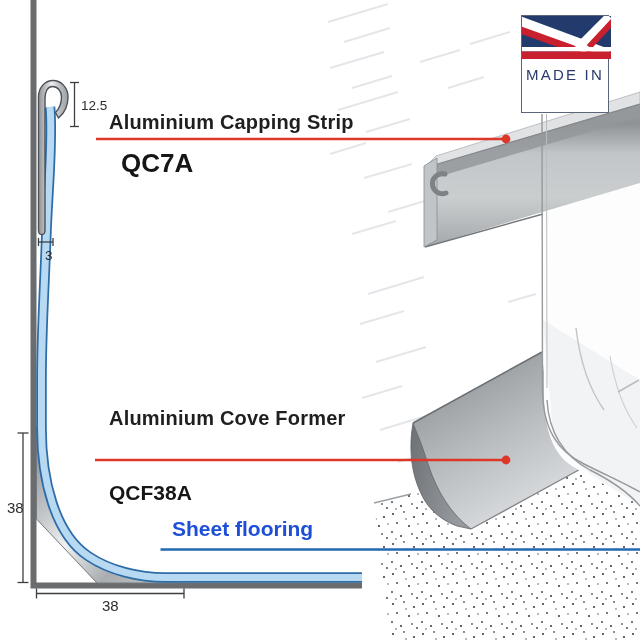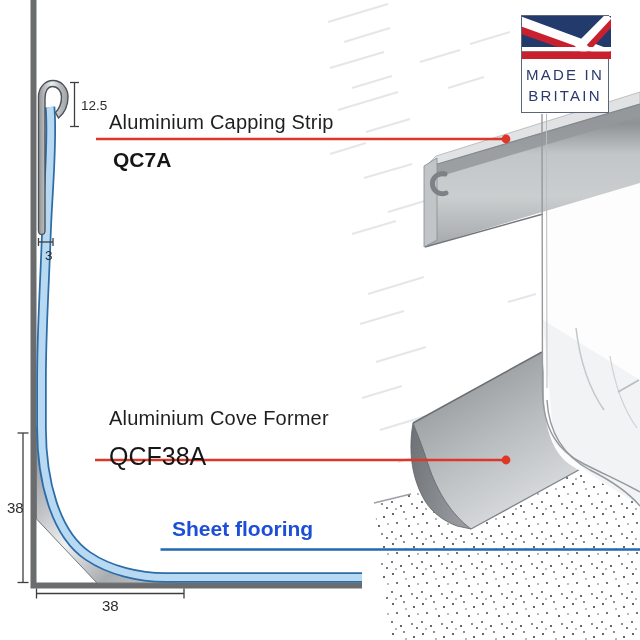--- a/index.html
+++ b/index.html
@@ -1,23 +1,23 @@
 <!DOCTYPE html>
 <html><head>
 <meta charset="utf-8">
 <style>
   html,body{margin:0;padding:0;background:#fff;}
   .stage{position:relative;width:640px;height:640px;background:#ffffff;overflow:hidden;
          font-family:"Liberation Sans",sans-serif;}
   .stage svg{position:absolute;left:0;top:0;}
-  .label{position:absolute;white-space:nowrap;}
+  .label{position:absolute;white-space:nowrap;font-weight:bold;}
   .cap-title{left:109px;top:111px;font-size:20px;color:#1f1f21;letter-spacing:.2px;}
-  .cap-code{left:113px;top:148px;font-size:21px;font-weight:bold;color:#161618;}
+  .cap-code{left:121px;top:148px;font-size:26px;font-weight:bold;color:#161618;}
   .cove-title{left:109px;top:407px;font-size:20px;color:#1f1f21;letter-spacing:.2px;}
-  .cove-code{left:109px;top:442px;font-size:25px;font-weight:normal;color:#161618;}
+  .cove-code{left:109px;top:481px;font-size:21px;font-weight:bold;color:#161618;}
   .sheet-label{left:172px;top:517px;font-size:21px;font-weight:bold;color:#1d4ed8;}
   .badge{position:absolute;left:521px;top:15px;width:88px;height:98px;background:#fff;
          border:1.3px solid #5d6579;box-sizing:border-box;}
   .badge svg{position:static;display:block;}
   .badge-text{margin-top:5px;text-align:center;font-size:15px;letter-spacing:2.2px;
               color:#2b3a6b;line-height:21px;}
   .dimtext{font-family:"Liberation Sans",sans-serif;fill:#2c2d2f;}
 </style>
 </head>
 <body>
@@ -190,17 +190,16 @@
     <rect x="0" y="0" width="89" height="43" fill="#233a6d"></rect>
     <line x1="-6" y1="6" x2="86" y2="40" stroke="#ffffff" stroke-width="14"></line>
     <line x1="-4" y1="13" x2="88" y2="46" stroke="#c8202f" stroke-width="7"></line>
     <line x1="89" y1="2" x2="57" y2="34" stroke="#ffffff" stroke-width="13"></line>
     <line x1="96" y1="0" x2="67" y2="31" stroke="#c8202f" stroke-width="6"></line>
     <rect x="0" y="31" width="89" height="4.5" fill="#ffffff"></rect>
     <rect x="0" y="35.5" width="89" height="7.5" fill="#c8202f"></rect>
   </svg>
   <div class="badge-text">
     <div>MADE IN</div>
-    <div>BRITAIN</div>
   </div>
 </div>
 
 </div>
 
 </body></html>

